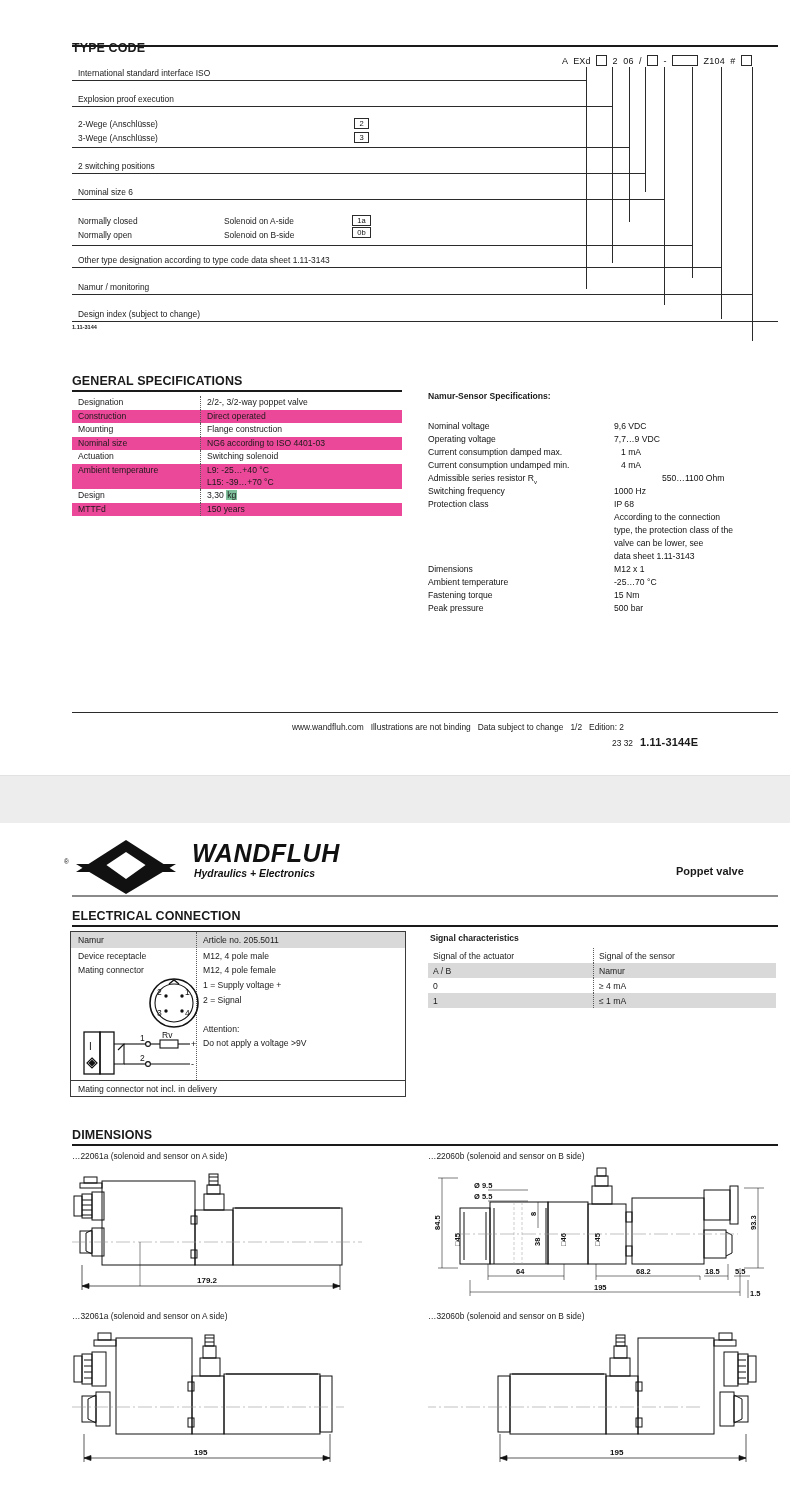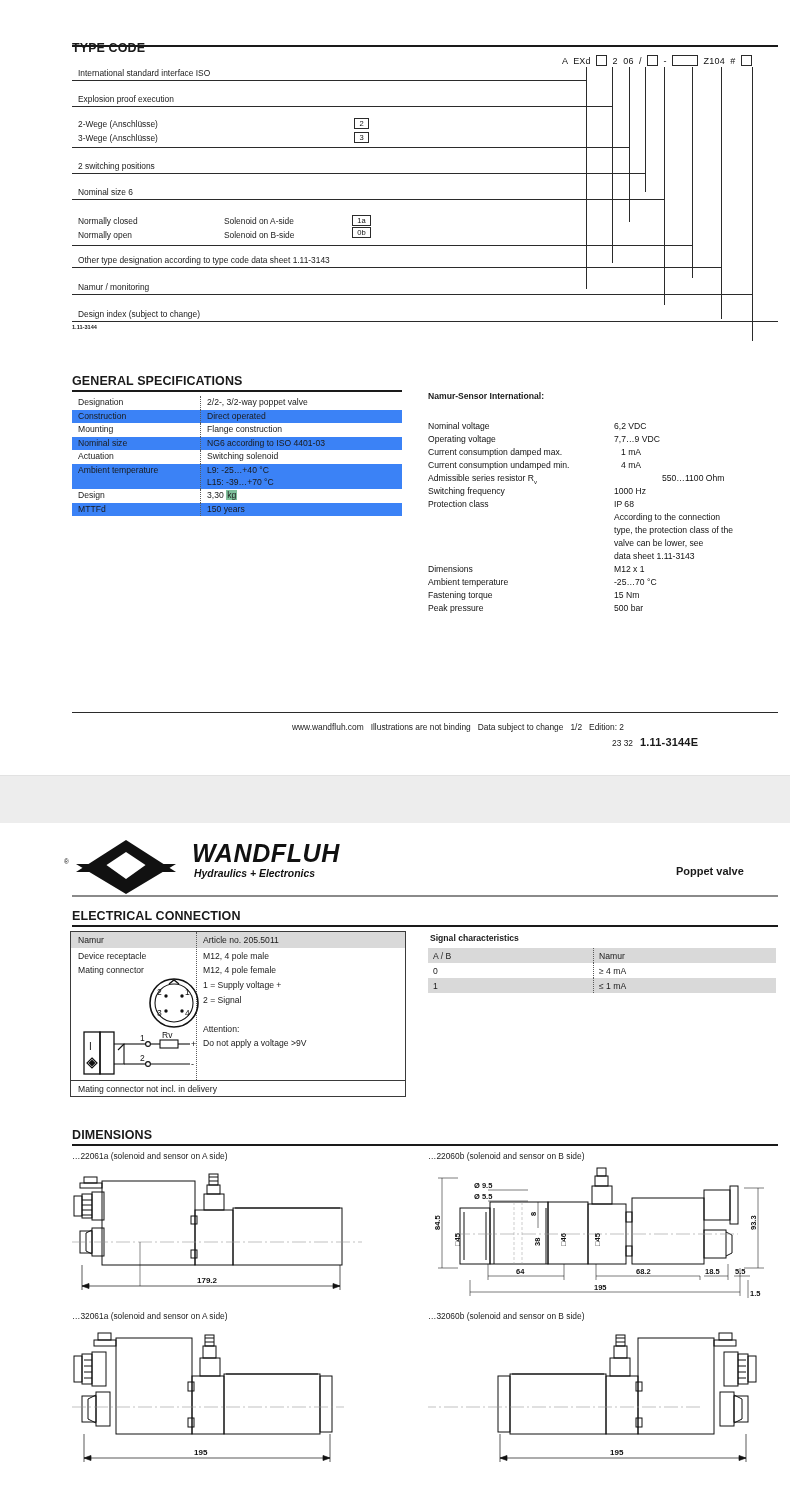--- a/index.html
+++ b/index.html
@@ -34,21 +34,21 @@
   .tc-code{position:absolute; font-size:9px; white-space:nowrap; color:#111; letter-spacing:.2px;}
   .tc-empty{position:absolute; border:1px solid #2b2b2b; background:#fff; box-sizing:border-box;}
   .tc-tick{position:absolute; width:1px; background:#2b2b2b;}
   .tc-ref{position:absolute; font-size:5.6px; font-weight:bold; color:#1a1a1a;}
 
   
   .spec-tbl{position:absolute; border-collapse:collapse; font-size:8.6px;}
   .spec-tbl td{padding:1px 4px 1px 6px; vertical-align:top; line-height:11.6px; color:#1a1a1a;}
   .spec-tbl td.k{width:118px;}
   .spec-tbl td.v{border-left:1px dotted #5a5a5a;}
-  .spec-tbl tr.sh td{background:#3b82f6;}
+  .spec-tbl tr.sh td{background:#ec4899;}
   .hl{background:#7fbf9b; padding:0 1px;}
 
   
   .ns-title{position:absolute; font-weight:bold; font-size:8.6px; color:#1a1a1a;}
   .ns-k{position:absolute; left:0;}
   .ns-v{position:absolute;}
   .sub{font-size:6px; vertical-align:sub;}
 
   
   .ft-rule{position:absolute; height:1px; background:#2b2b2b;}
@@ -190,26 +190,26 @@
         <td class="k">Design</td>
         <td class="v"><span>3,30 </span><span class="hl">kg</span></td>
       </tr>
       <tr class="sh">
           <td class="k">MTTFd</td>
           <td class="v">150 years</td>
         </tr>
     </tbody>
   </table>
 
-  <div class="ns-title" style="left:428px; top:391px;">Namur-Sensor International:</div>
+  <div class="ns-title" style="left:428px; top:391px;">Namur-Sensor Specifications:</div>
 
   <div style="position:absolute; left:428px; top:421px; width:340px;">
     <div style="position:relative; height:13px;">
         <span class="ns-k" style="font-size:8.6px;">Nominal voltage</span>
-        <span class="ns-v" style="left:186px; font-size:8.6px;">6,2 VDC</span>
+        <span class="ns-v" style="left:186px; font-size:8.6px;">9,6 VDC</span>
       </div>
     <div style="position:relative; height:13px;">
         <span class="ns-k" style="font-size:8.6px;">Operating voltage</span>
         <span class="ns-v" style="left:186px; font-size:8.6px;">7,7…9 VDC</span>
       </div>
     <div style="position:relative; height:13px;">
         <span class="ns-k" style="font-size:8.6px;">Current consumption damped max.</span>
         <span class="ns-v" style="left:193px; font-size:8.6px;">1 mA</span>
       </div>
     <div style="position:relative; height:13px;">
@@ -344,20 +344,24 @@
     <line x1="44" y1="36" x2="66" y2="36" stroke="#111" stroke-width="1.1"></line>
     <circle cx="68" cy="36" r="2.4" fill="none" stroke="#111" stroke-width="1.1"></circle>
     <line x1="70.5" y1="36" x2="110" y2="36" stroke="#111" stroke-width="1.1"></line>
     <text x="60" y="33" font-family="Liberation Sans, sans-serif" font-size="8.5" fill="#111">2</text>
     <text x="111" y="39" font-family="Liberation Sans, sans-serif" font-size="9" fill="#111">-</text>
   </svg>
 
   <div class="sig-title" style="left:430px; top:110px;">Signal characteristics</div>
   <table class="sig-tbl" style="left:428px; top:125px;">
     <tbody>
+      <tr>
+        <td>Signal of the actuator</td>
+        <td class="c2">Signal of the sensor</td>
+      </tr>
       <tr class="sh">
         <td>A / B</td>
         <td class="c2">Namur</td>
       </tr>
       <tr>
         <td>0</td>
         <td class="c2">≥ 4 mA</td>
       </tr>
       <tr class="sh">
         <td>1</td>

